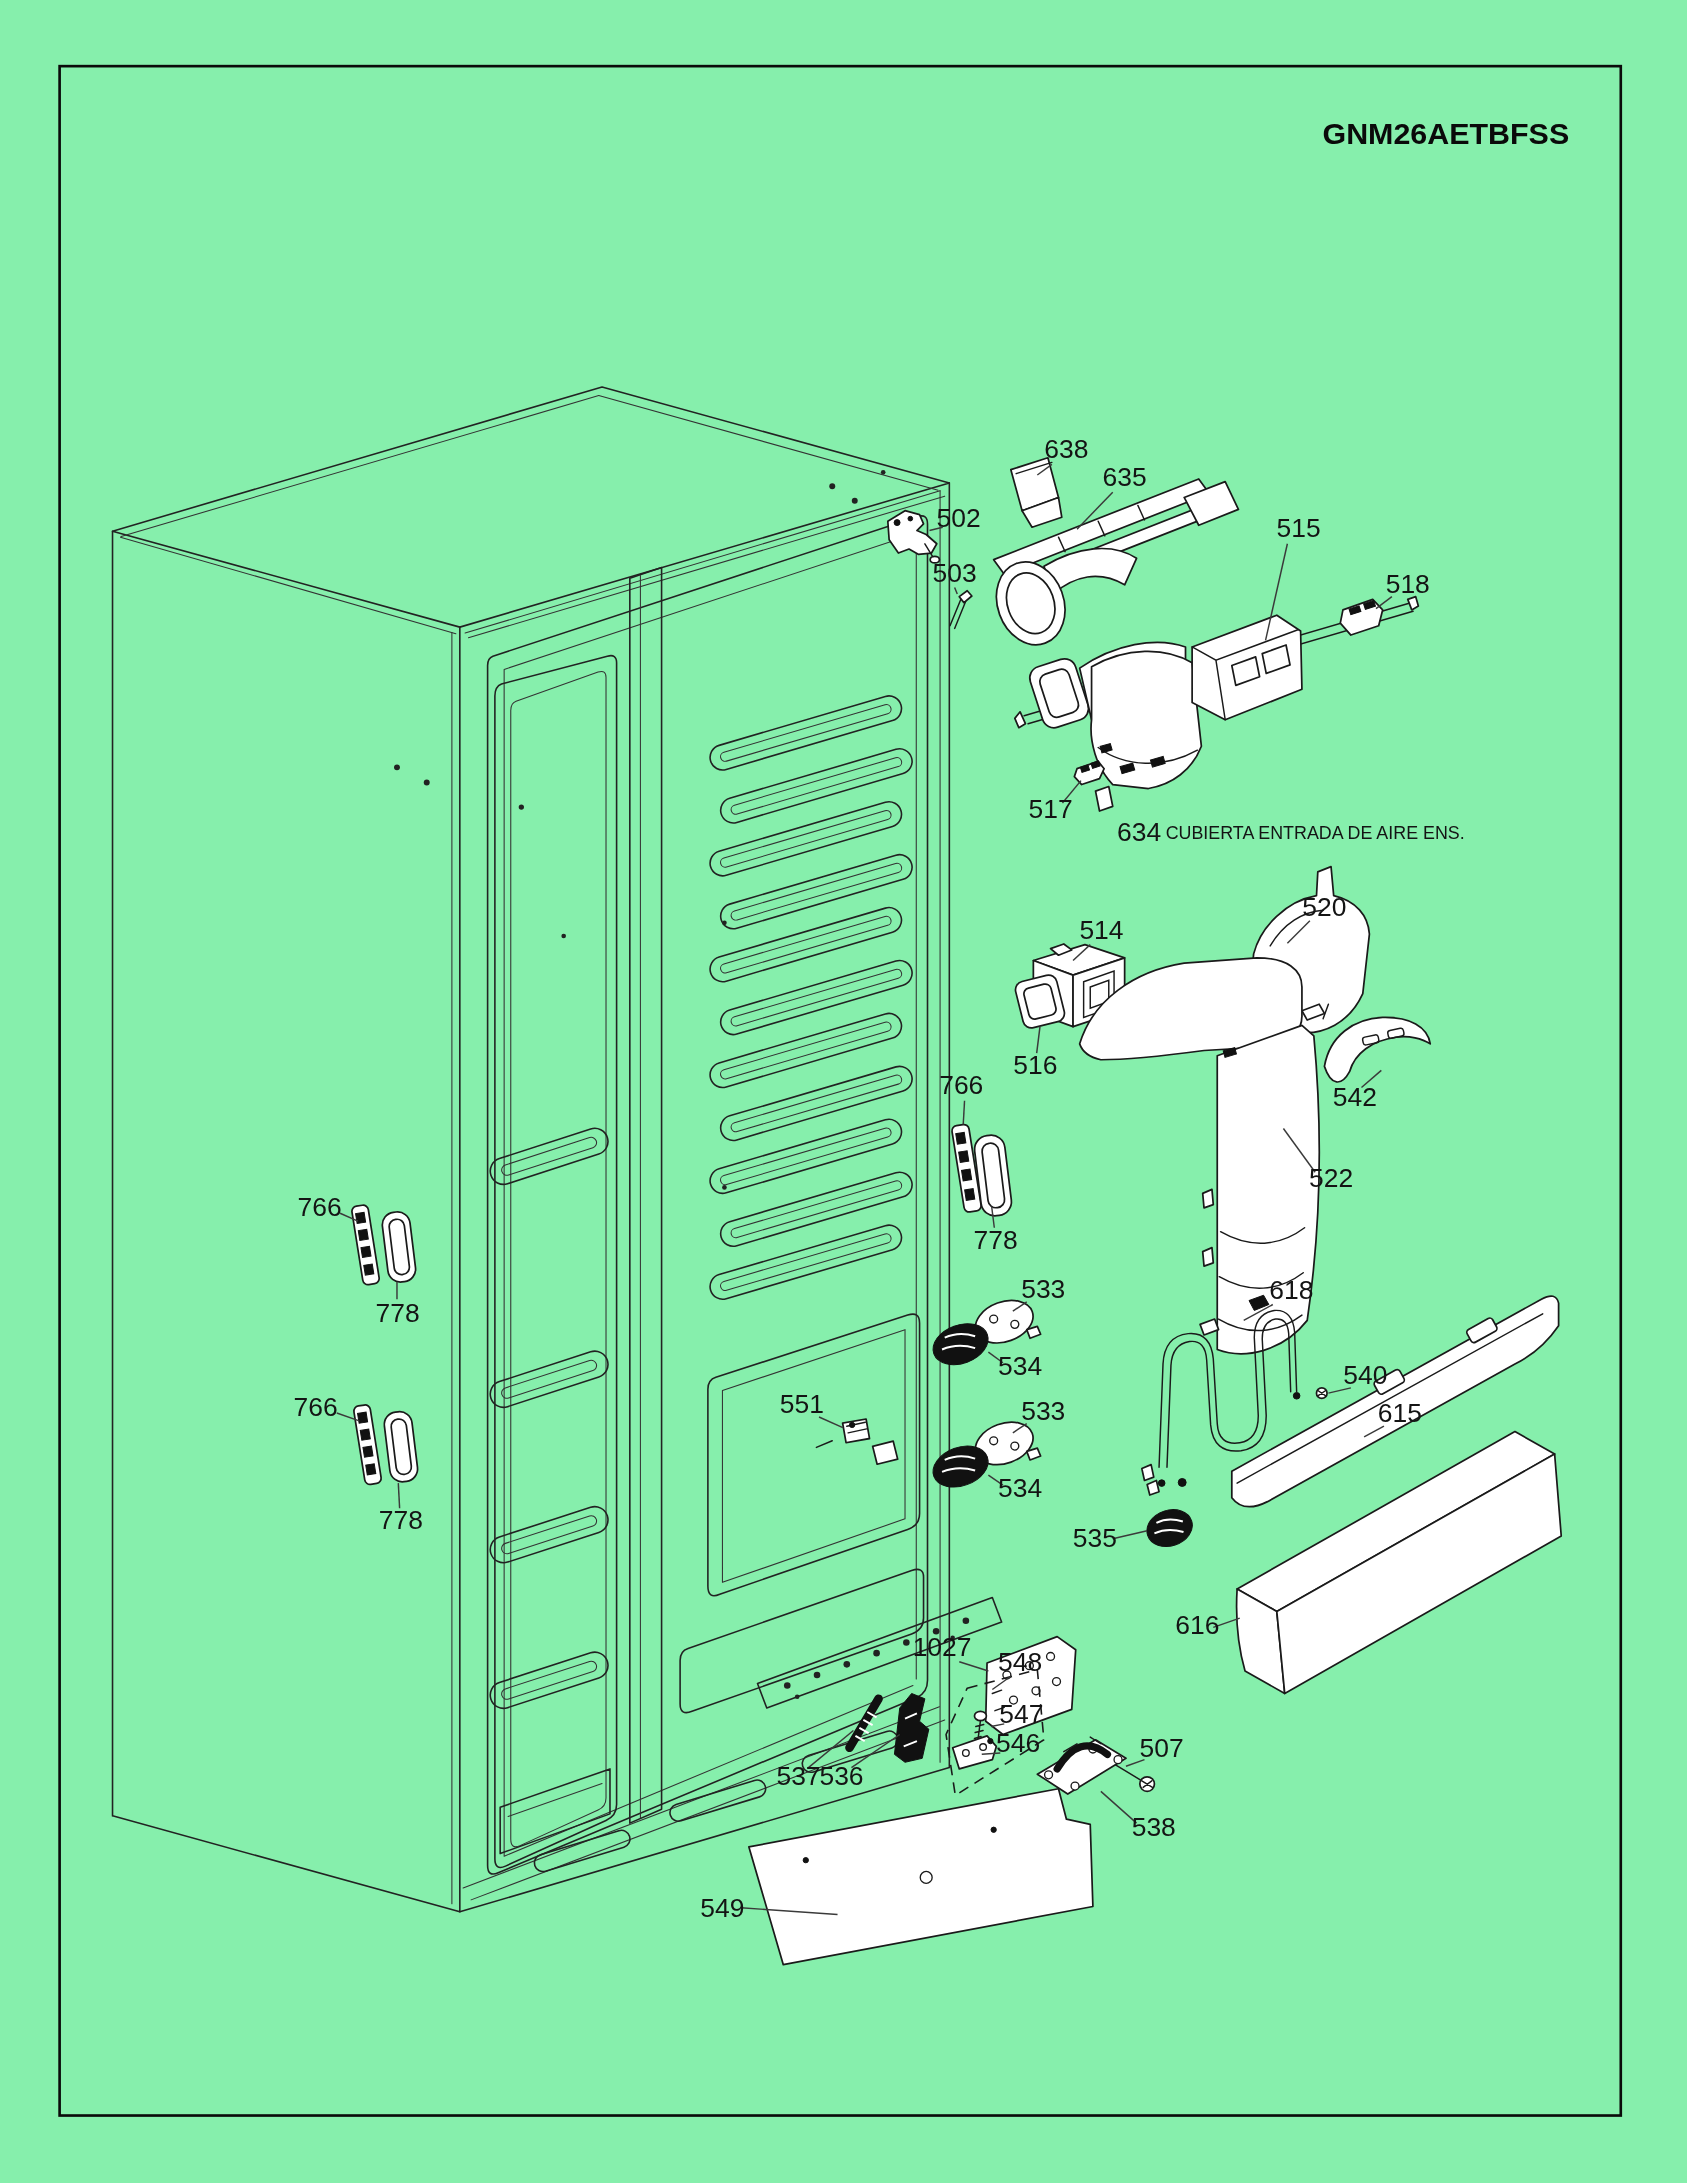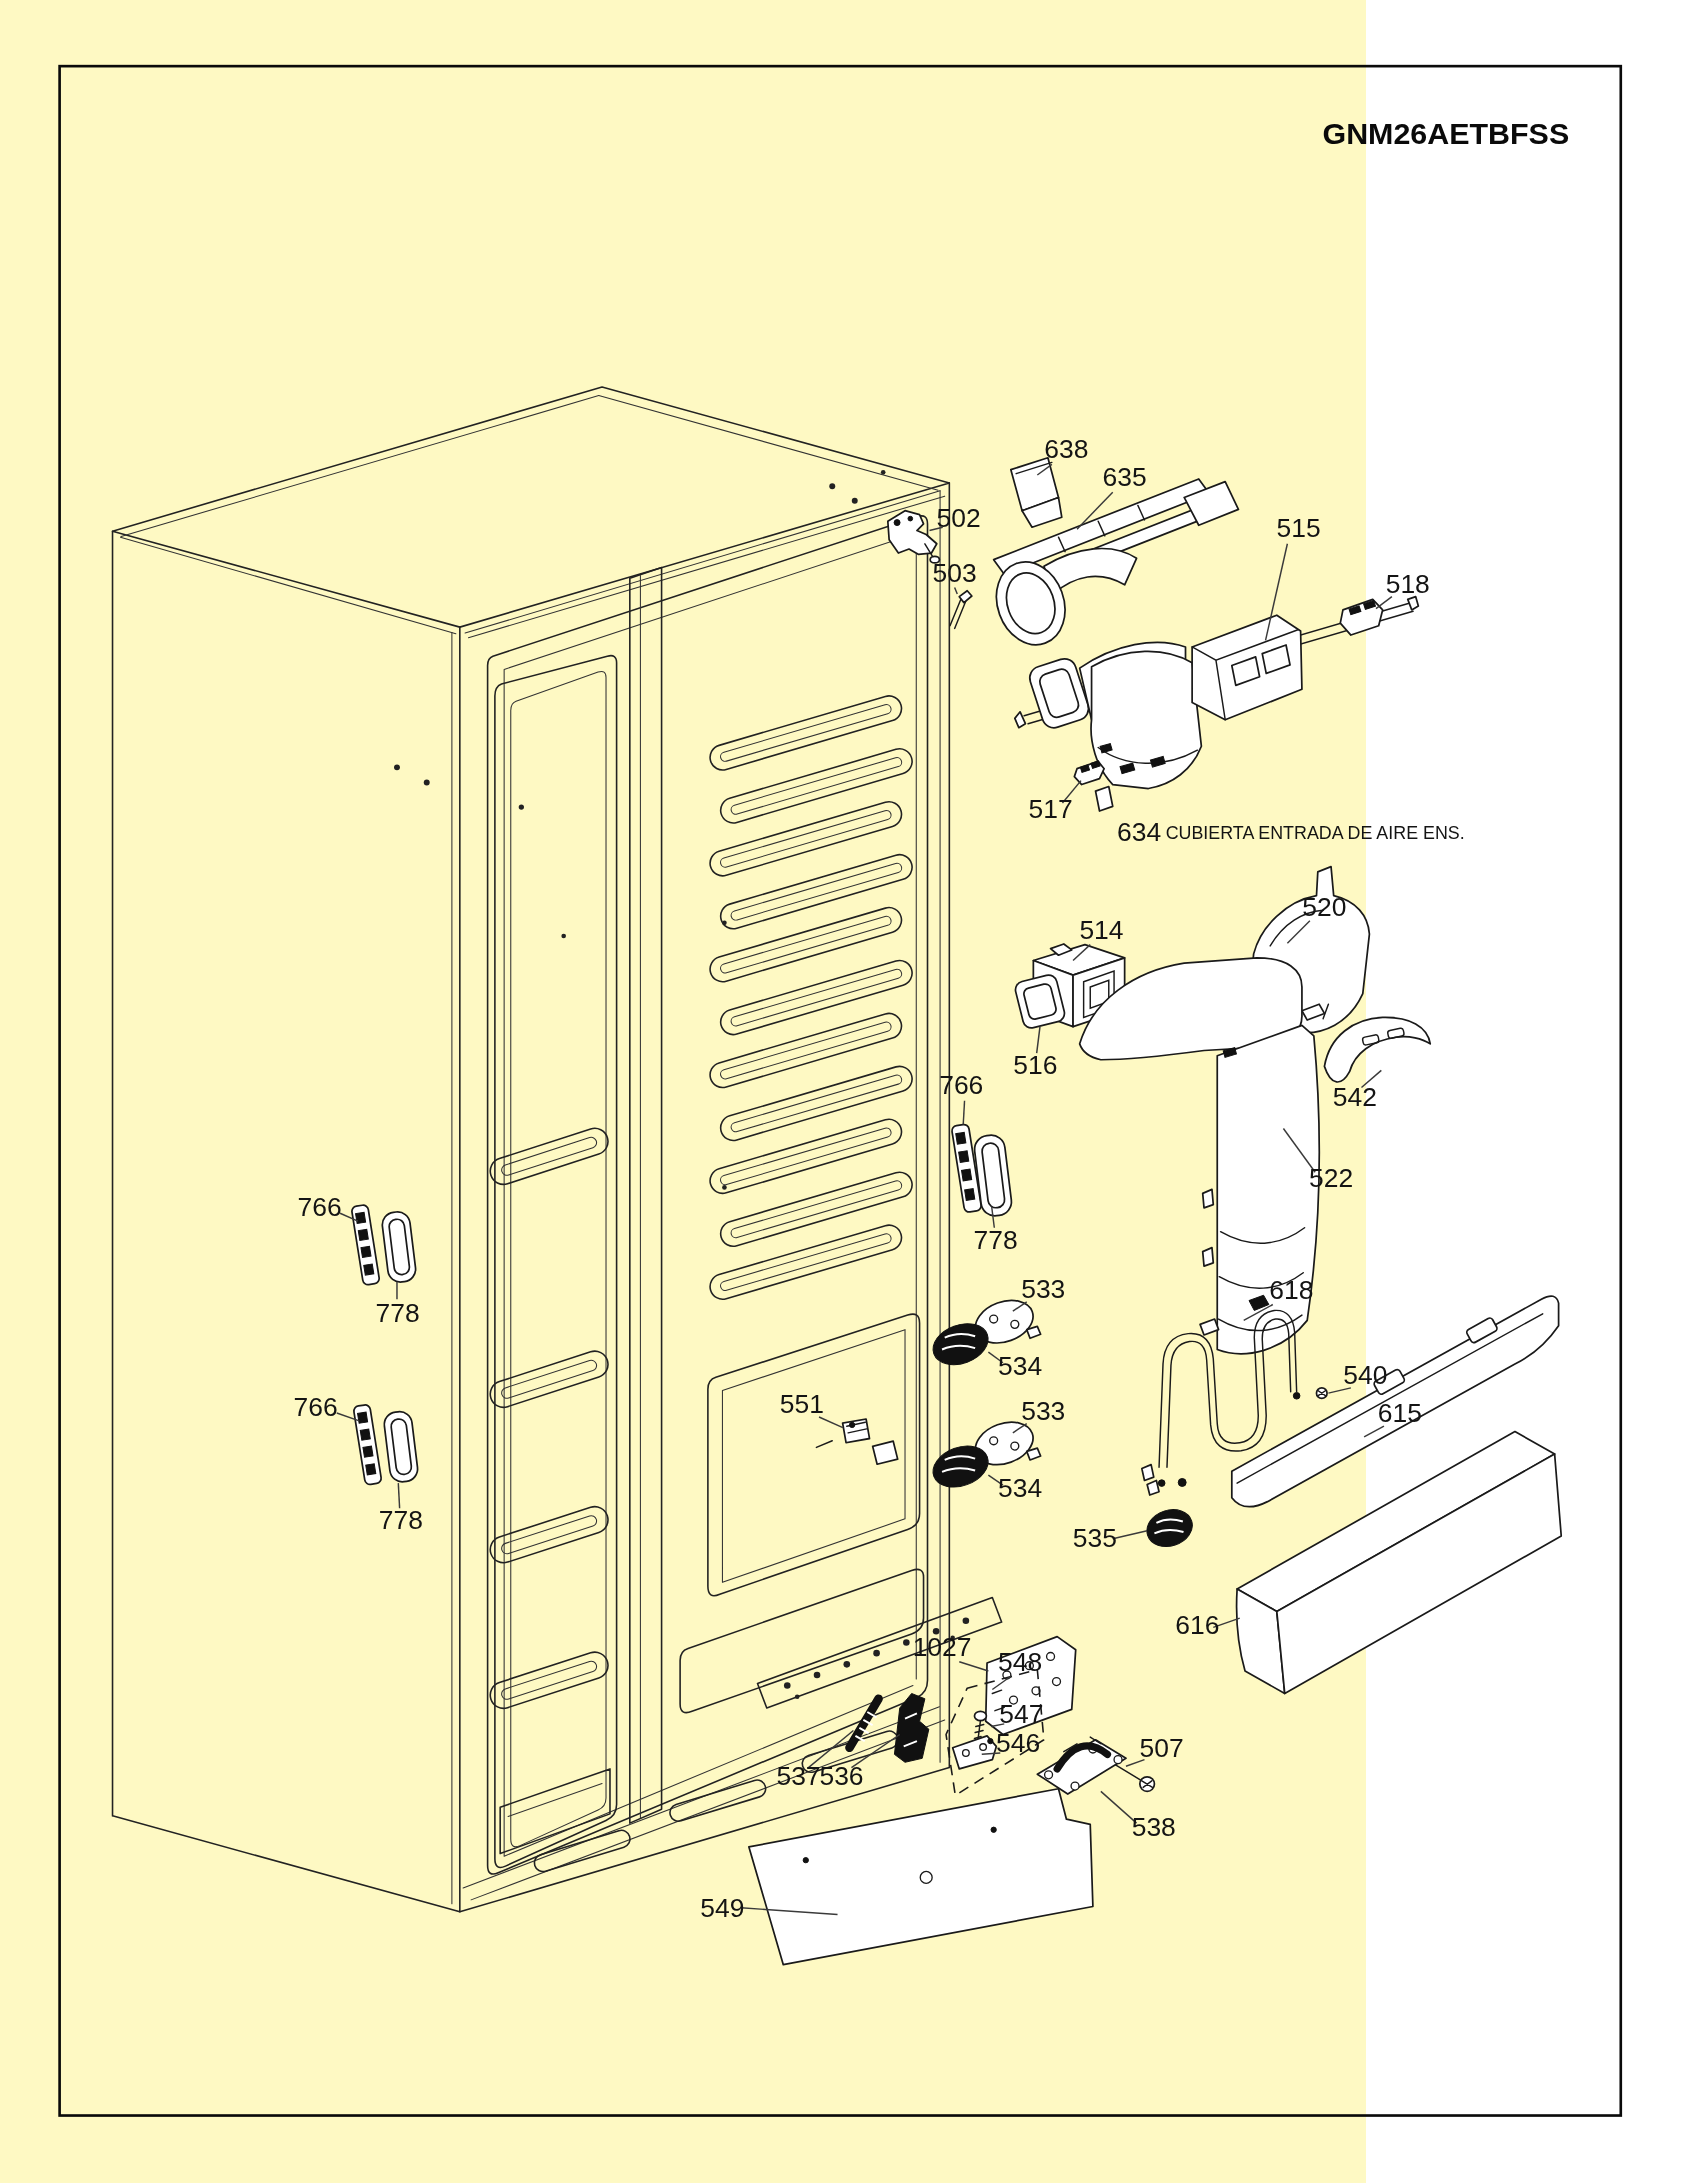--- a/index.html
+++ b/index.html
@@ -1,16 +1,16 @@
 <!DOCTYPE html>
 <html style="font-size:10.6px"><head>
 <meta charset="utf-8">
 <style>
   html,body{margin:0;padding:0;background:#ffffff;}
-  #page{position:relative;width:1366px;height:2183px;background:#fef9c3;font-family:"Liberation Sans",sans-serif;}
+  #page{position:relative;width:1687px;height:2183px;background:#86efac;font-family:"Liberation Sans",sans-serif;}
   svg{position:absolute;left:0;top:0;}
   .cab{stroke:#222;stroke-width:2.4;fill:none;stroke-linejoin:round;stroke-linecap:round;}
   .cabthin{stroke:#333;stroke-width:1.6;fill:none;}
   .part{stroke:#1a1a1a;stroke-width:2.6;fill:#ffffff;stroke-linejoin:round;stroke-linecap:round;}
   .partline{stroke:#1a1a1a;stroke-width:2.2;fill:none;stroke-linecap:round;}
   .partdark{stroke:#111;stroke-width:1.5;fill:#111;}
   .whiteline{stroke:#fff;stroke-width:3;fill:none;}
   .dot{fill:#222;stroke:none;}
   .hole{stroke:#1a1a1a;stroke-width:2;fill:#fff;}
   .dashed{stroke:#1a1a1a;stroke-width:2.4;fill:none;stroke-dasharray:16 11;stroke-linejoin:round;}

